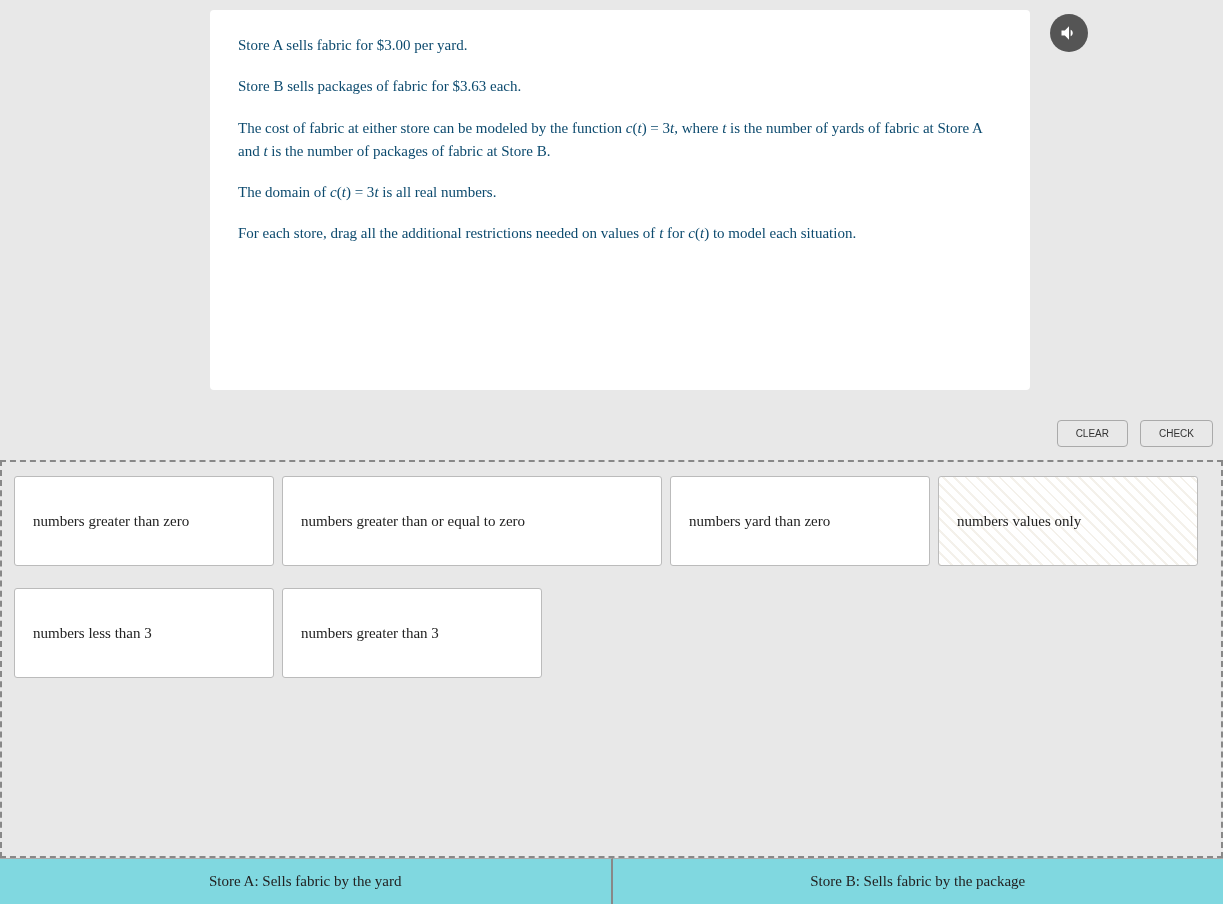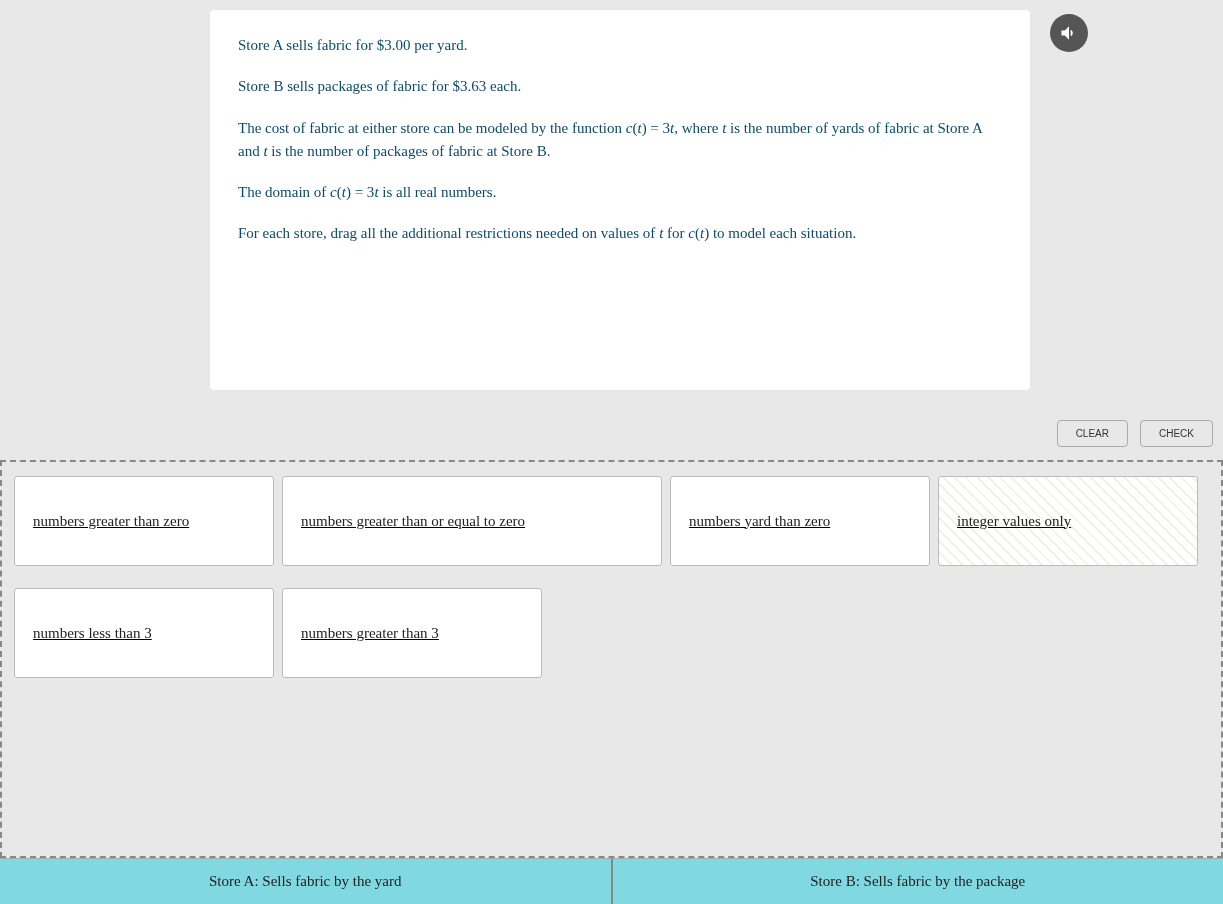--- a/index.html
+++ b/index.html
@@ -166,21 +166,20 @@
 
     .drag-section {
       position: absolute;
       top: 460px;
       left: 0;
       right: 0;
       bottom: 46px;
       border-top: 2px dashed #888;
       border-bottom: 2px dashed #888;
       padding: 14px 8px;
-      text-decoration: underline;
     }
 
     .drag-section-inner {
       display: flex;
       flex-direction: column;
       gap: 10px;
       padding-left: 6px;
     }
 
     .stores-bar {
@@ -258,21 +257,21 @@
 
         <div class="drag-card wide">
           <span>numbers greater than or equal to zero</span>
         </div>
 
         <div class="drag-card narrow">
           <span>numbers yard than zero</span>
         </div>
 
         <div class="drag-card narrow has-image">
-          <span>integer values only</span>
+          <span>numbers values only</span>
         </div>
 
       </div>
 
       <div class="drag-row">
 
         <div class="drag-card narrow">
           <span>numbers less than 3</span>
         </div>
 

